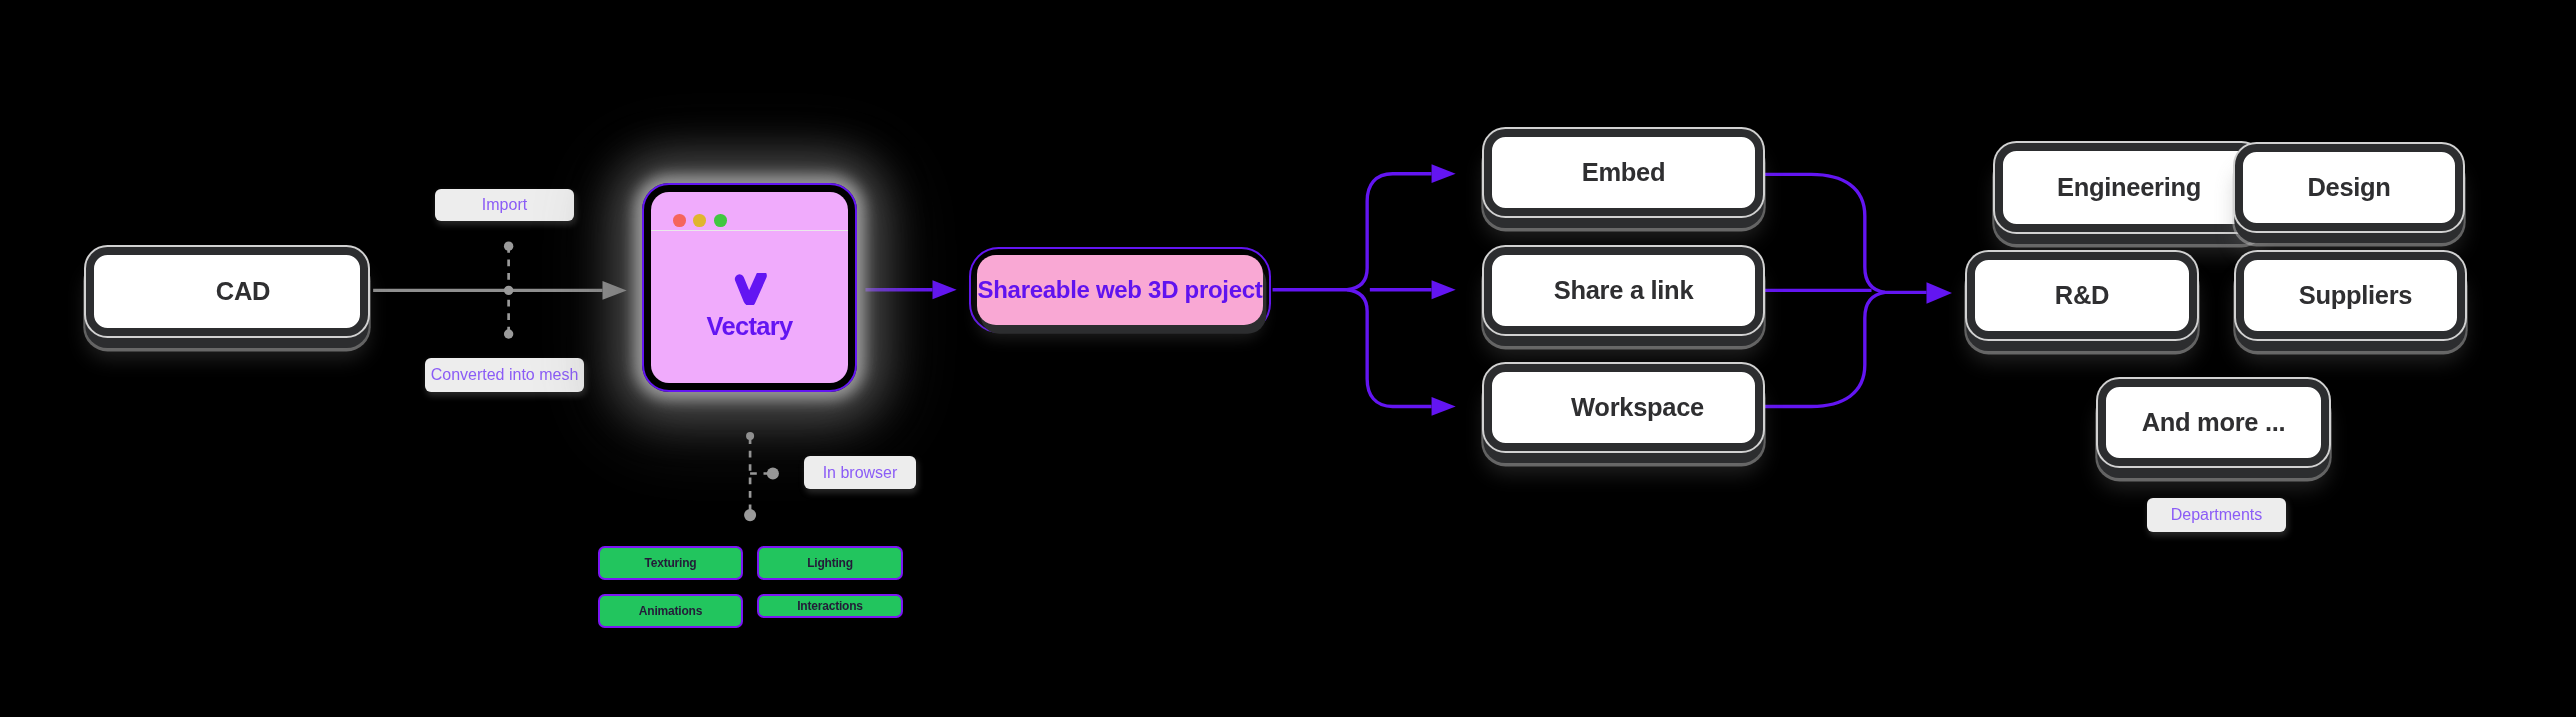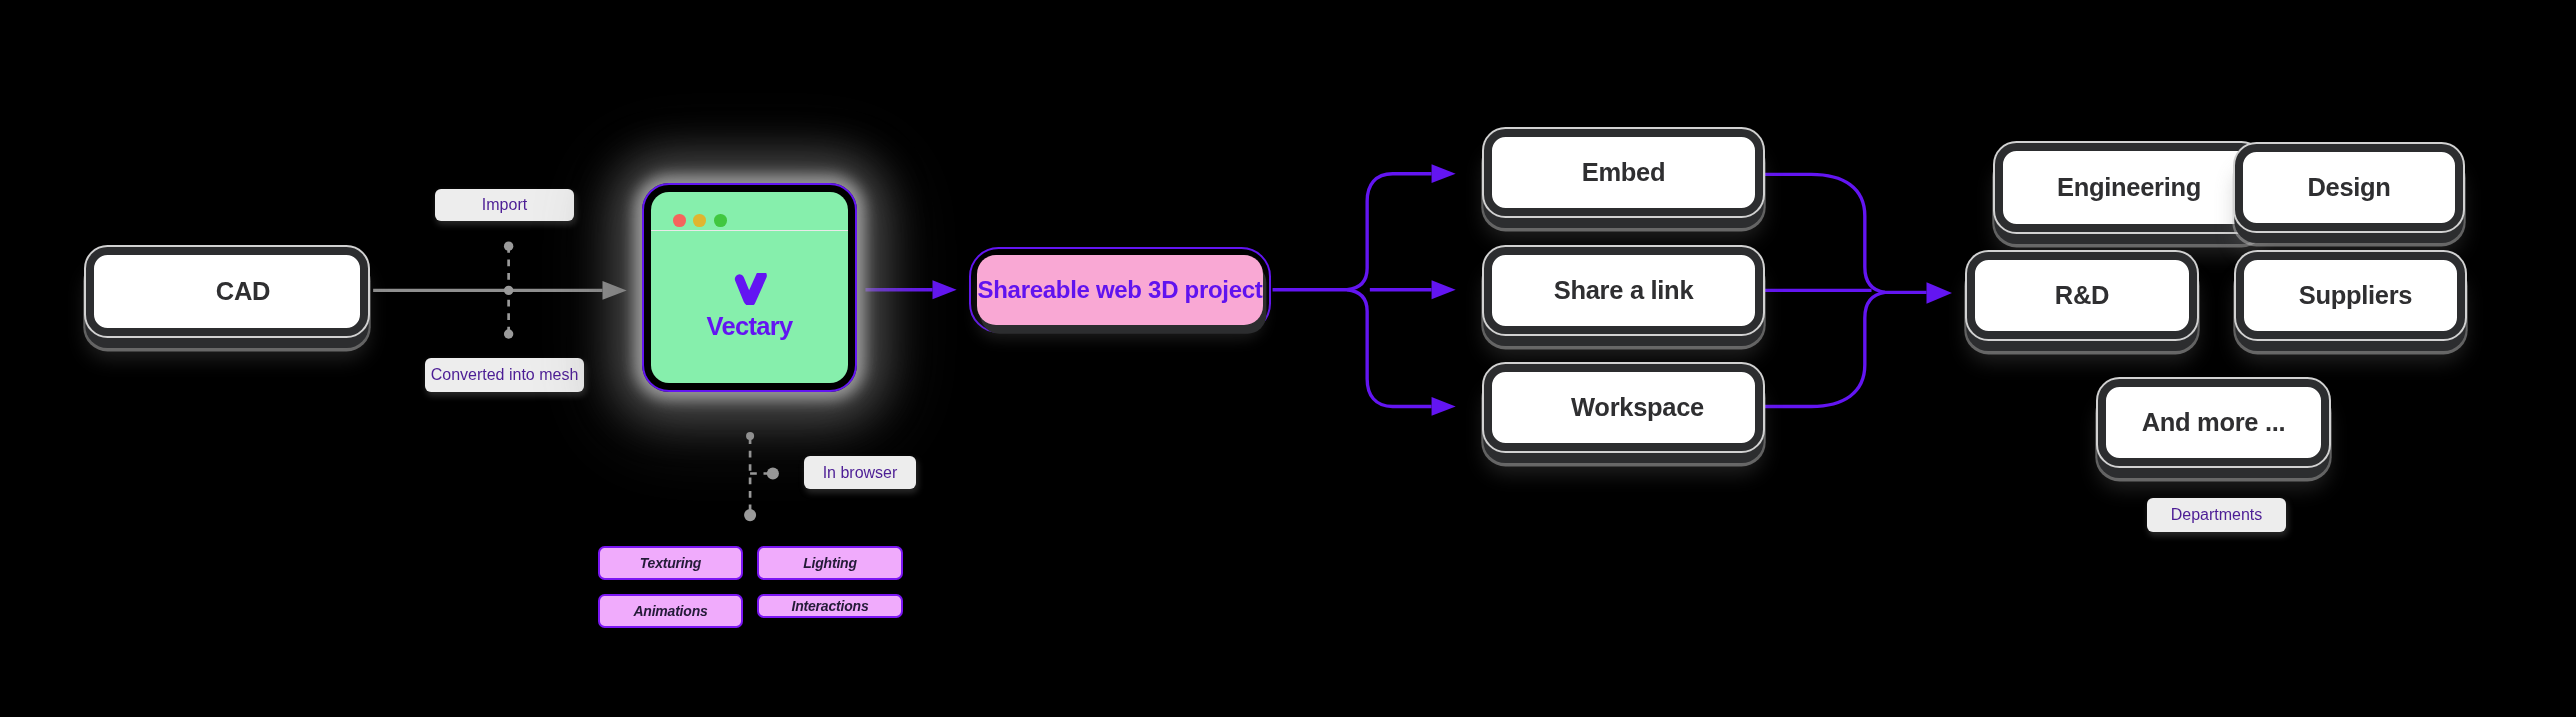--- a/index.html
+++ b/index.html
@@ -20,43 +20,43 @@
     box-shadow:0 0 0 2px #d2d2d2,
                0 11.4px 0 0.7px #2c2d2f,
                0 12.7px 0 2.7px rgba(200,200,200,.45),
                0 23px 20px rgba(105,105,105,.30);
   }
   
   .glabel{
     position:absolute;box-sizing:border-box;z-index:2;
     background:#ededed;border-radius:6px;
     display:flex;align-items:center;justify-content:center;
-    font-size:16px;color:#4c1d95;
+    font-size:16px;color:#8b5cf6;
     box-shadow:1.3px 3.4px 6px rgba(135,135,135,.30);
   }
   
   .feature{
     position:absolute;box-sizing:border-box;z-index:2;
-    background:#f0abfc;border:2px solid #7b16f3;border-radius:6.7px;
-    display:flex;align-items:center;justify-content:center;
-    font-size:14px;font-weight:700;color:#241b38;letter-spacing:-0.2px;font-style:italic;
+    background:#22c55e;border:2px solid #7b16f3;border-radius:6.7px;
+    display:flex;align-items:center;justify-content:center;
+    font-size:12px;font-weight:700;color:#241b38;letter-spacing:-0.2px;
   }
   
   .window{
     position:absolute;box-sizing:border-box;z-index:2;
     left:642px;top:183px;width:215px;height:209px;
     border:2px solid #6315f2;border-radius:27px;
     padding:7.4px;background:transparent;
     box-shadow:0 0 13.4px 8px rgba(165,165,165,.85),
                0 0 40px 27px rgba(125,125,125,.50),
                0 9.4px 67px 42px rgba(105,105,105,.25);
     background-clip:padding-box;
   }
   .window-inner{
-    width:100%;height:100%;background:#86efac;border-radius:18px;
+    width:100%;height:100%;background:#f0abfc;border-radius:18px;
     display:flex;flex-direction:column;overflow:hidden;
   }
   .window-topbar{
     position:relative;height:38px;flex:0 0 auto;
     border-bottom:1.3px solid #e9e9e9;
   }
   .traffic{position:absolute;top:21.5px;width:12.7px;height:12.7px;border-radius:50%;}
   .t-red{left:21.5px;background:#f5655c;}
   .t-yellow{left:42px;background:#e0b52f;}
   .t-green{left:63px;background:#41c740;}

